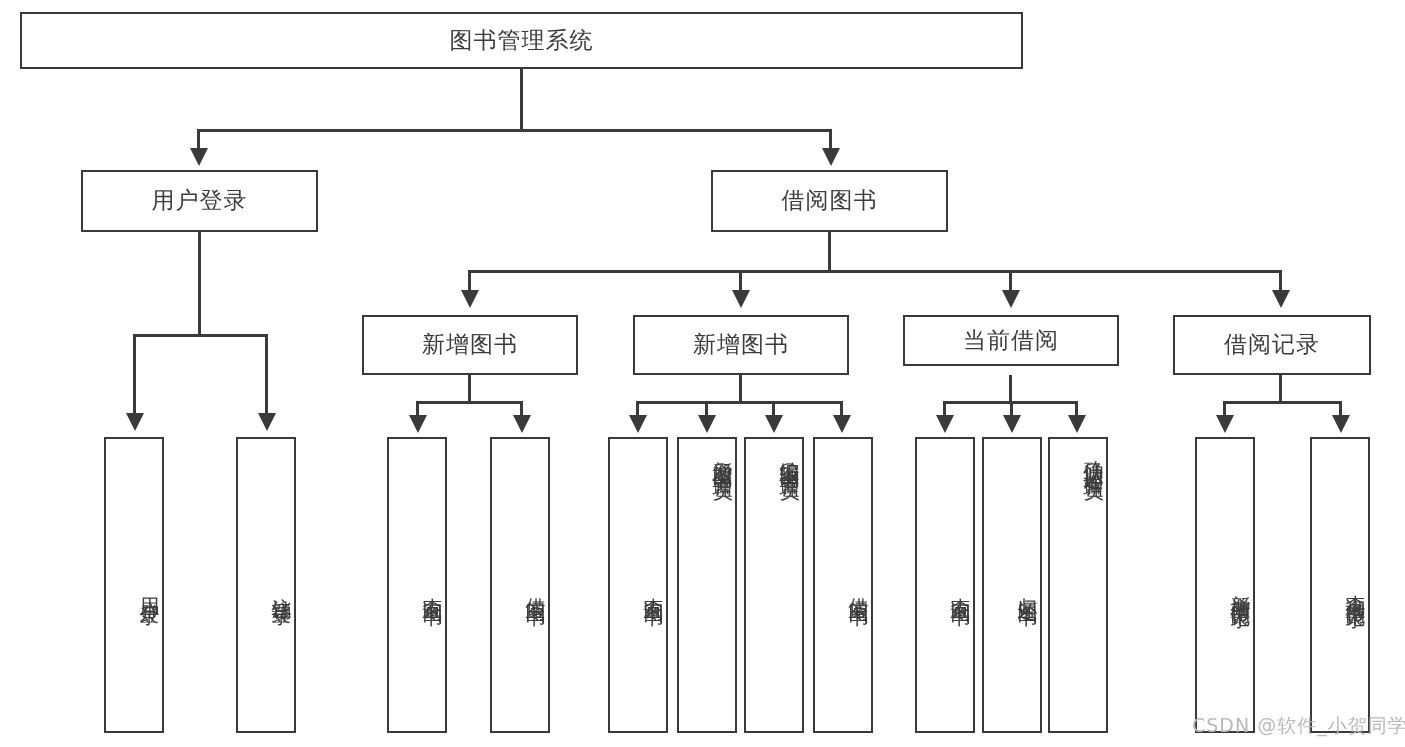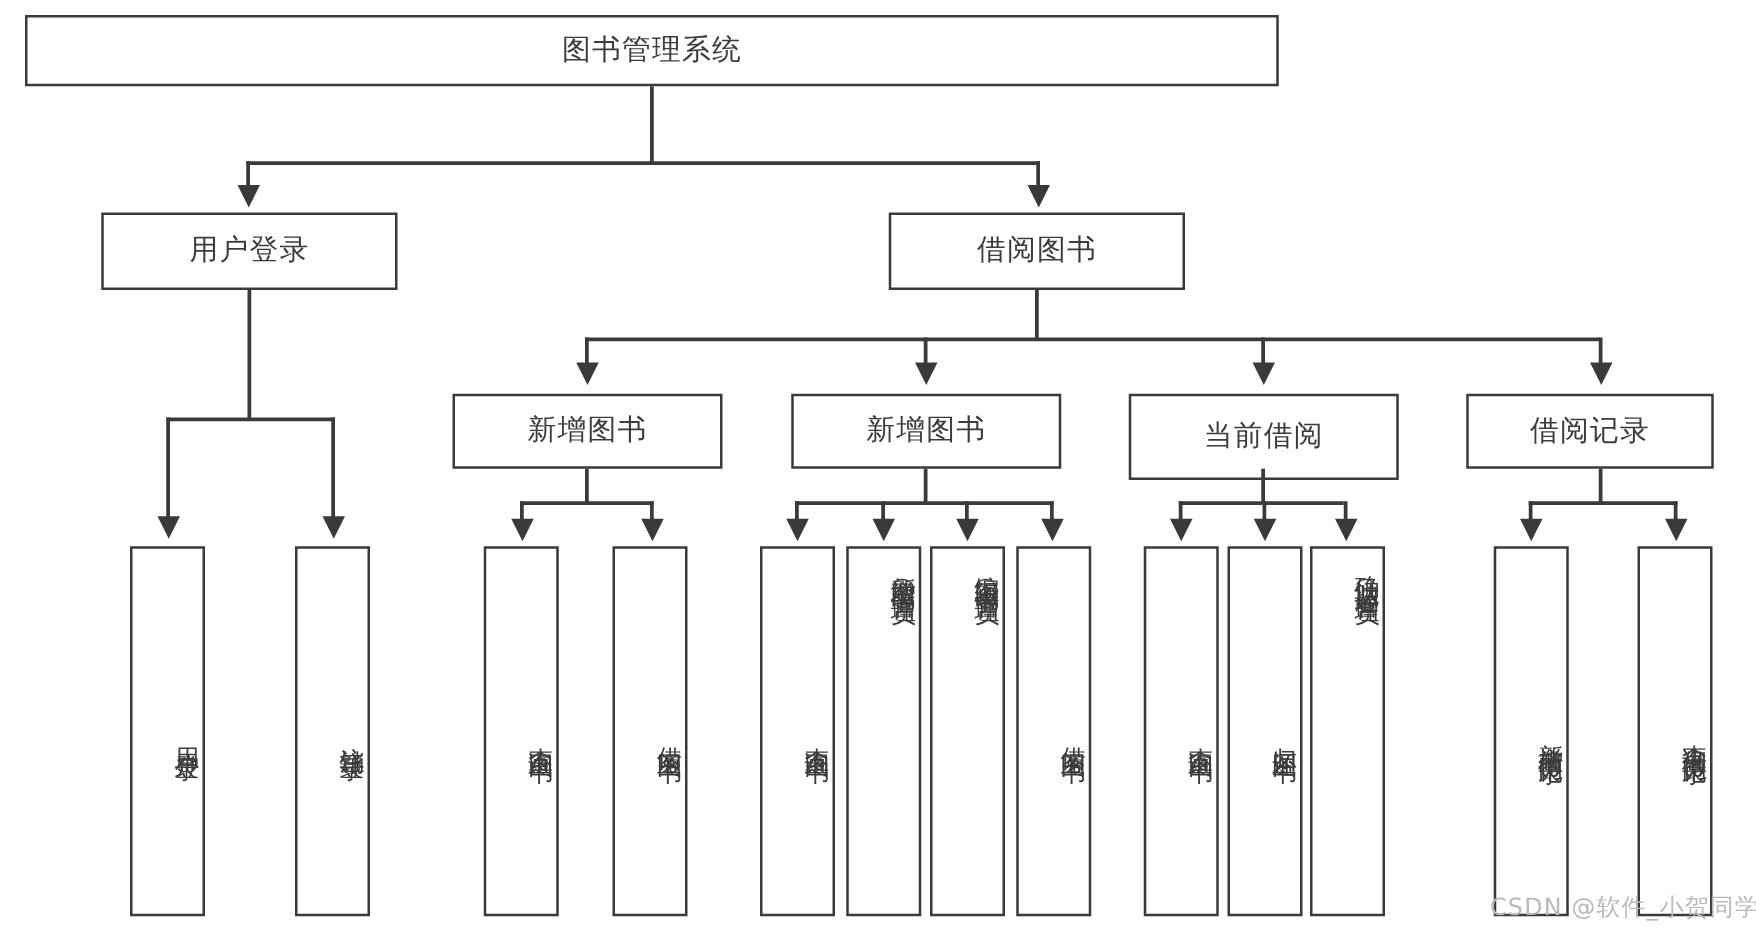--- a/index.html
+++ b/index.html
@@ -116,24 +116,24 @@
   <div class="arrow" style="left:1002px;top:290px;"></div>
   <div class="vline" style="left:1279px;top:270px;width:3px;height:22px;"></div>
   <div class="arrow" style="left:1272px;top:290px;"></div>
 
   <div class="node horiz" style="left:362px;top:315px;width:216px;height:60px;">
     <span class="lbl">新增图书</span>
   </div>
   <div class="node horiz" style="left:633px;top:315px;width:216px;height:60px;">
     <span class="lbl">新增图书</span>
   </div>
-  <div class="node horiz" style="left:903px;top:315px;width:216px;height:69px;align-items:center;">
+  <div class="node horiz" style="left:903px;top:315px;width:216px;height:51px;align-items:center;">
     <span class="lbl">当前借阅</span>
   </div>
-  <div class="node horiz" style="left:1173px;top:315px;width:198px;height:60px;font-family:Liberation Serif, serif;">
+  <div class="node horiz" style="left:1173px;top:315px;width:198px;height:60px;">
     <span class="lbl">借阅记录</span>
   </div>
 
   <div class="vline" style="left:468px;top:375px;width:3px;height:28px;"></div>
   <div class="hline" style="left:416px;top:401px;width:107px;height:3px;"></div>
   <div class="vline" style="left:416px;top:401px;width:3px;height:16px;"></div>
   <div class="arrow" style="left:409px;top:415px;"></div>
   <div class="vline" style="left:520px;top:401px;width:3px;height:16px;"></div>
   <div class="arrow" style="left:513px;top:415px;"></div>
 

